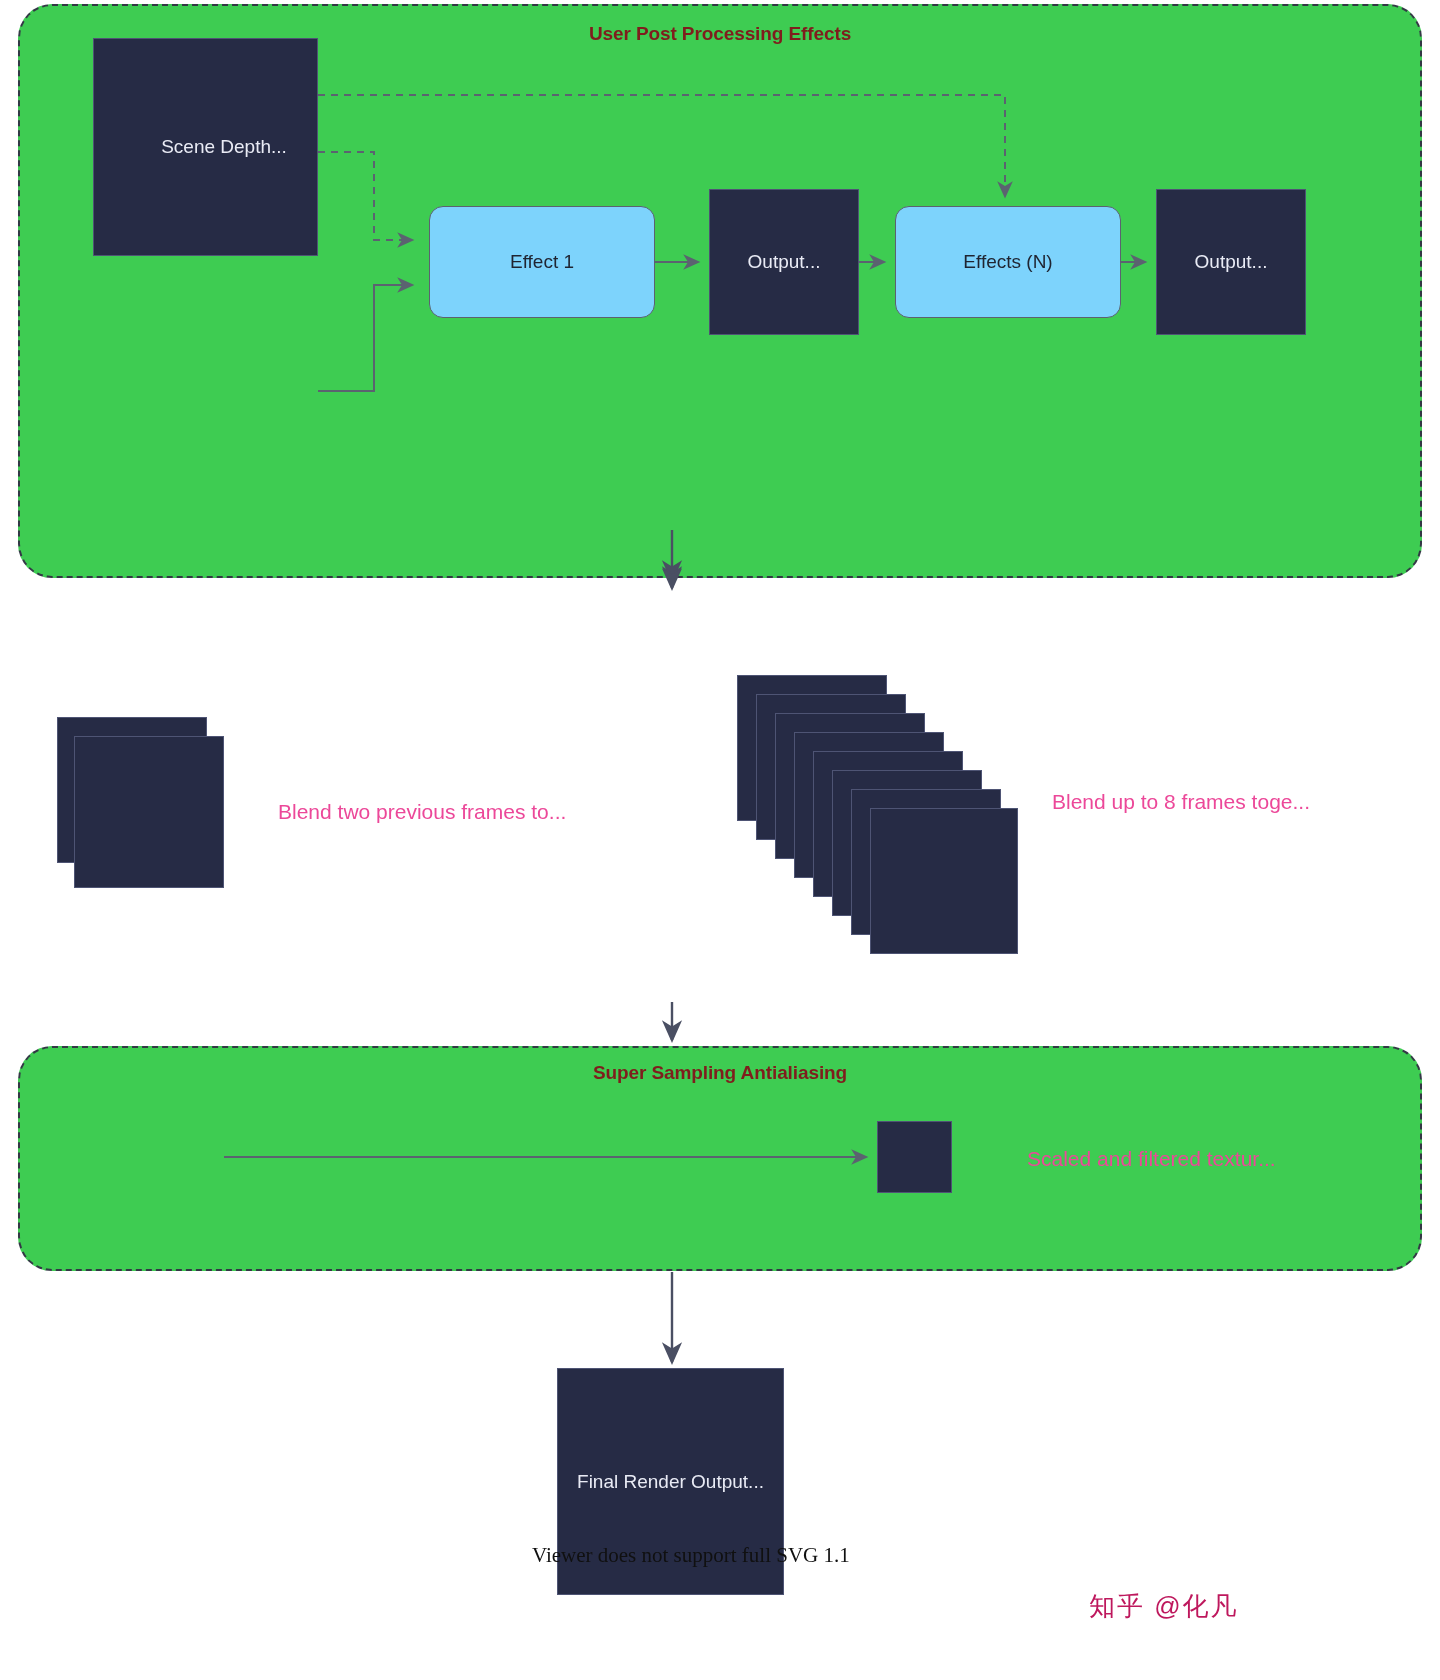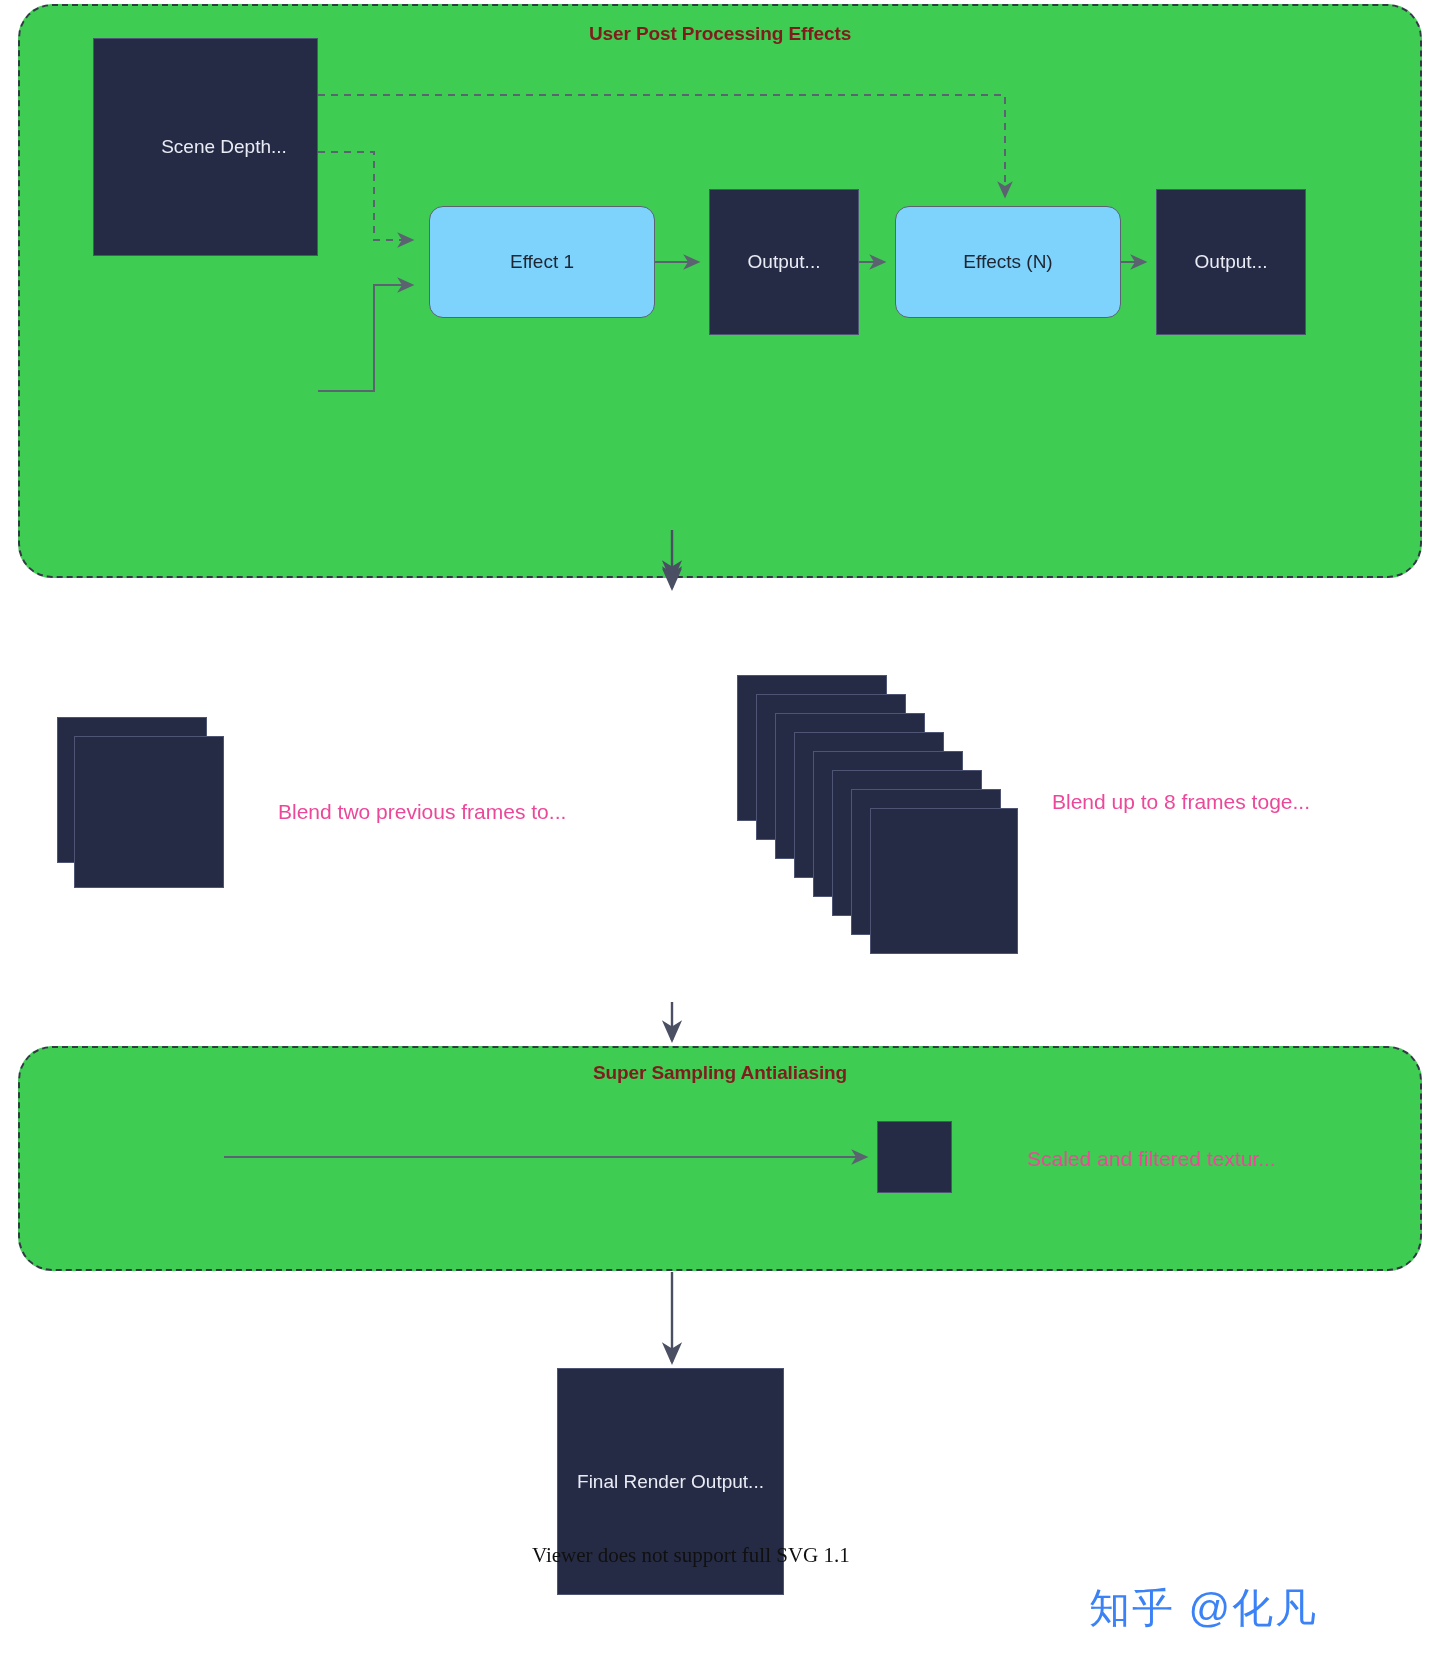--- a/index.html
+++ b/index.html
@@ -72,24 +72,25 @@
   
   .svgnote{
     position:absolute;
     font-family:"Liberation Serif","DejaVu Serif",serif;
     font-size:21px;
     color:#101010;
     white-space:nowrap;
   }
   .wm{
     position:absolute;
-    font-size:41px;
-    color:#3b82f6;
+    font-size:26px;
+    color:#be185d;
     white-space:nowrap;
     letter-spacing:2px;
+    margin-top:8px;
   }
 </style>
 </head>
 <body>
 
 <div id="stage">
 
   <div class="panel" style="left:18px;top:4px;width:1404px;height:574px;">
     <div class="panel-title" style="top:17px;">User Post Processing Effects</div>
   </div>

